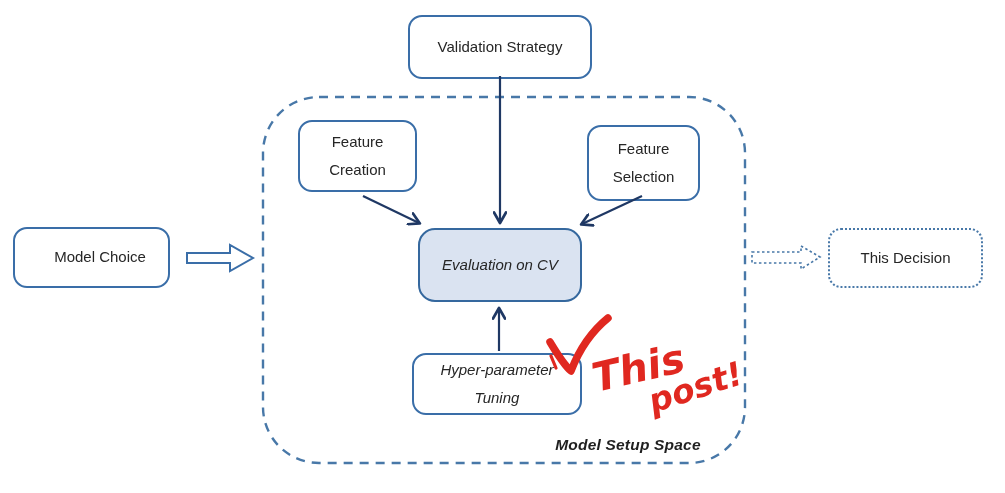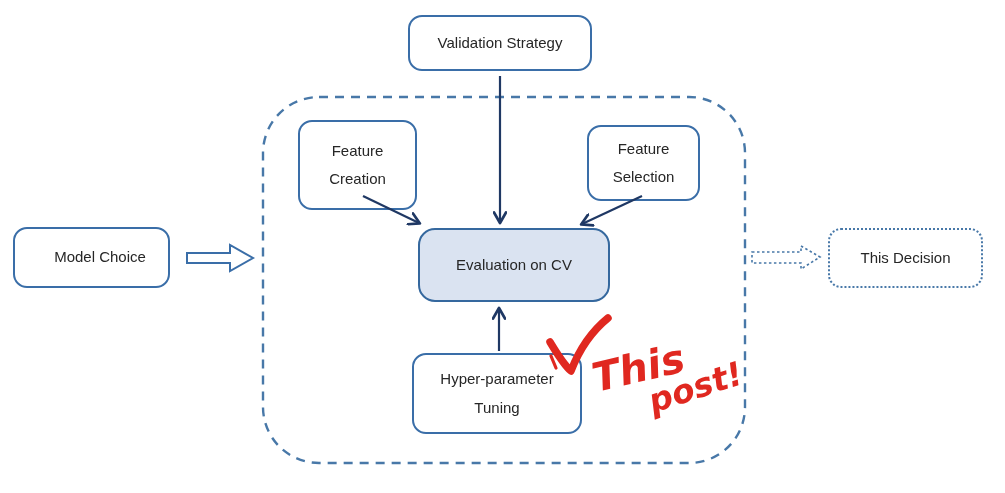--- a/index.html
+++ b/index.html
@@ -8,25 +8,25 @@
     font-family:"Liberation Sans","DejaVu Sans",sans-serif;
   }
   .node{
     position:absolute;box-sizing:border-box;
     border:2px solid #3a6ea8;border-radius:14px;background:#ffffff;
     display:flex;align-items:center;justify-content:center;text-align:center;
     font-size:15px;color:#262626;line-height:1.9;padding:2px 8px;
   }
   .node.filled{background:#dae3f1;border-radius:17px;border-color:#35689e;}
   .node.dotted{border:2px dotted #4878a8;border-radius:13px;}
-  .node-validation{left:408px;top:15px;width:184px;height:56px;}
-  .node-feature-creation{left:298px;top:120px;width:119px;height:90px;}
+  .node-validation{left:408px;top:15px;width:184px;height:64px;}
+  .node-feature-creation{left:298px;top:120px;width:119px;height:72px;}
   .node-feature-selection{left:587px;top:125px;width:113px;height:76px;}
-  .node-evaluation{left:418px;top:228px;width:192px;height:74px;}
-  .node-hyper{left:412px;top:353px;width:170px;height:81px;}
+  .node-evaluation{left:418px;top:228px;width:164px;height:74px;font-style:italic;}
+  .node-hyper{left:412px;top:353px;width:170px;height:62px;font-style:italic;}
   .node-model-choice{left:13px;top:227px;width:157px;height:61px;padding-left:25px;}
   .node-some-decision{left:828px;top:228px;width:155px;height:60px;}
   .container-label{
     position:absolute;left:548px;top:436px;width:160px;text-align:center;
     font-size:15.5px;font-style:italic;font-weight:bold;color:#1f1f1f;
     font-family:"Liberation Sans","DejaVu Sans",sans-serif;letter-spacing:0.2px;
   }
   svg.overlay{position:absolute;left:0;top:0;pointer-events:none;}
   .annot-text{
     font-family:"DejaVu Sans","Liberation Sans",sans-serif;
@@ -59,20 +59,21 @@
   </div>
 
   <div class="node node-hyper">
     <span>Hyper-parameter Tuning</span>
   </div>
 
   <div class="node dotted node-some-decision">
     <span>This Decision</span>
   </div>
 
+  <div class="container-label">Model Setup Space</div>
 
   <svg class="overlay" width="1005" height="493" viewBox="0 0 1005 493">
     <defs>
       <marker id="ah" viewBox="0 0 10 10" refX="7.5" refY="5" markerWidth="6.5" markerHeight="6.5" orient="auto">
         <path d="M0.8,0.8 L8.2,5 L0.8,9.2" fill="none" stroke="#1f3864" stroke-width="1.9" stroke-linecap="round" stroke-linejoin="round"></path>
       </marker>
     </defs>
 
     <rect x="263" y="97" width="482" height="366" rx="56" ry="56" fill="none" stroke="#4878a8" stroke-width="2.4" stroke-dasharray="9 7"></rect>
 

